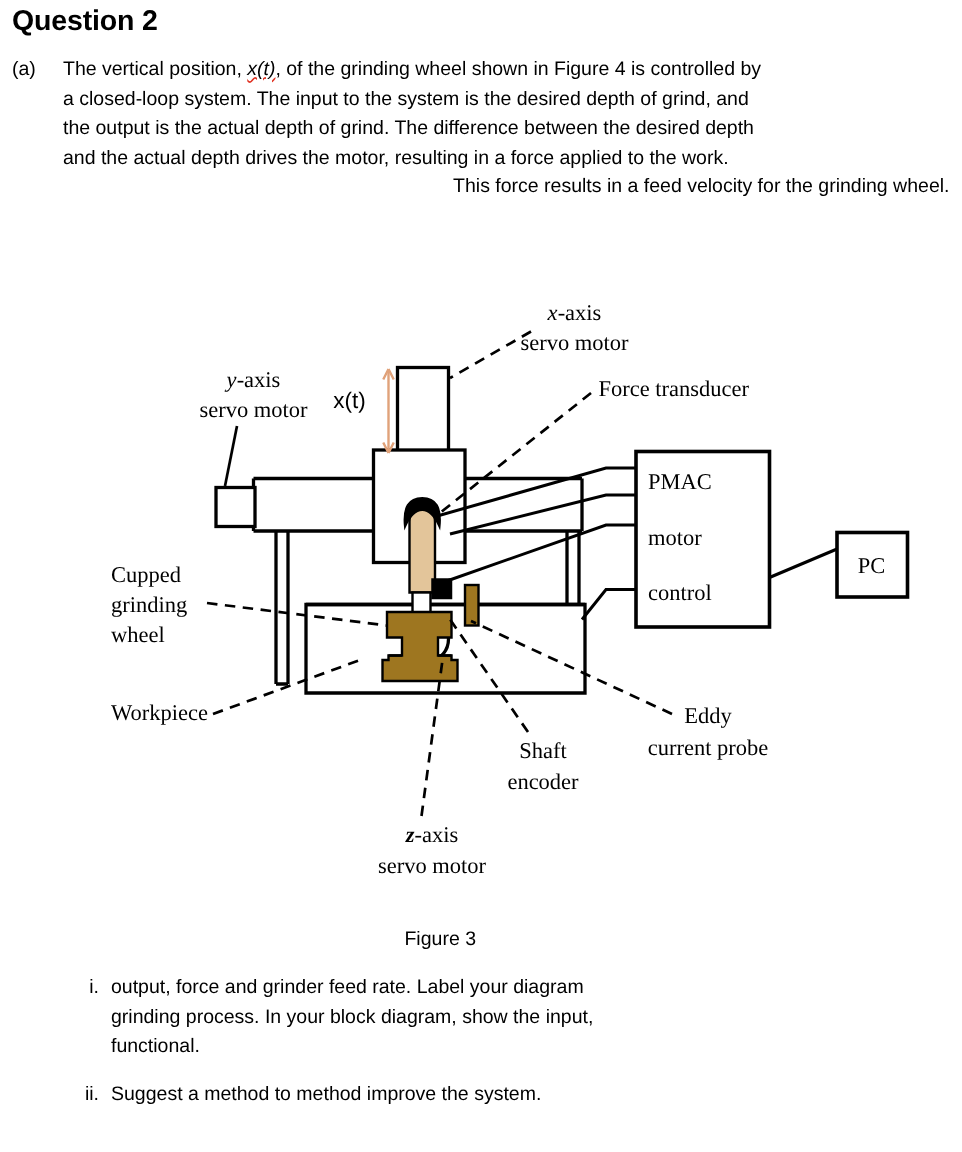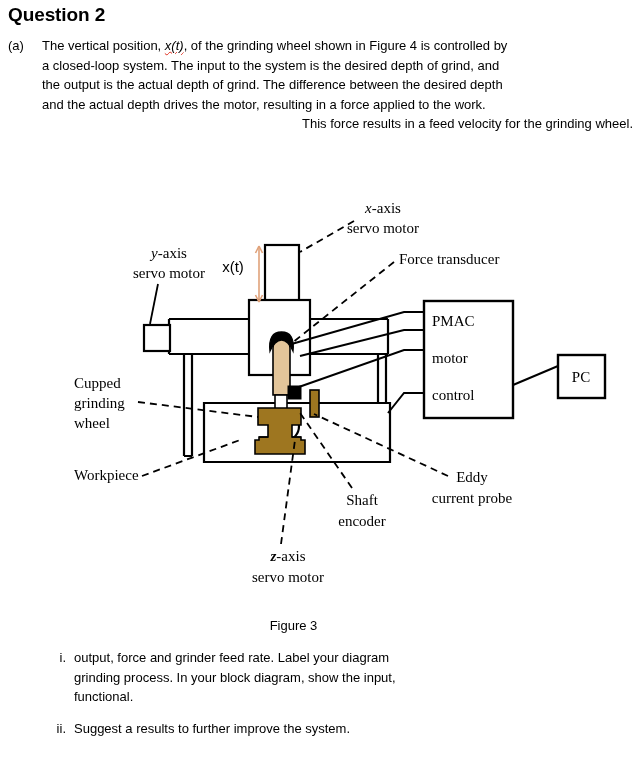--- a/index.html
+++ b/index.html
@@ -270,17 +270,17 @@
     <div class="txt">
       <div>output, force and grinder feed rate. Label your diagram</div>
       <div>grinding process. In your block diagram, show the input,</div>
       <div class="lastline">functional.</div>
     </div>
   </div>
 
   <div class="subitem">
     <div class="num">ii.</div>
     <div class="txt">
-      <div class="lastline">Suggest a results to further improve the system.</div>
+      <div class="lastline">Suggest a method to method improve the system.</div>
     </div>
   </div>
 
 </div>
 
 </body></html>

